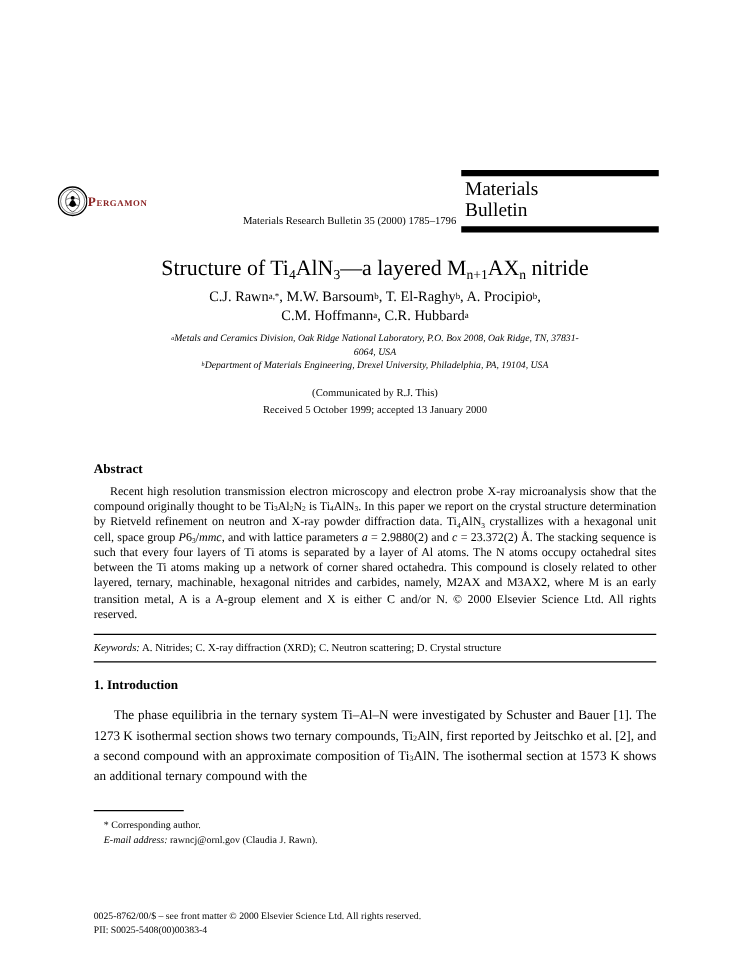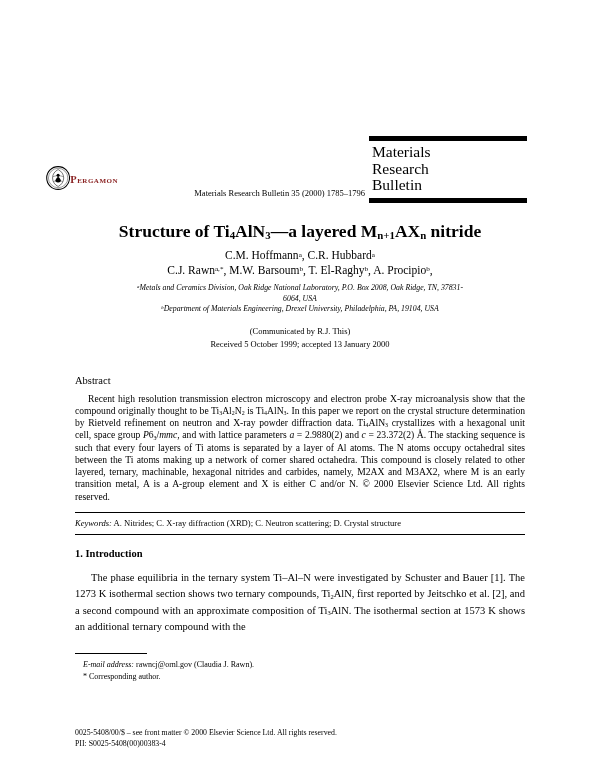--- a/index.html
+++ b/index.html
@@ -12,29 +12,29 @@
   sub { top:.2em; }
 
   .header-row { display:flex; align-items:flex-end; justify-content:space-between; margin:136px 73px 0 46px; }
   .pergamon { display:flex; flex-direction:row; align-items:center; width:72px; }
   .pergamon-label { font-size:10.5px; font-weight:bold; font-variant:small-caps; letter-spacing:.5px; color:#8b2323; margin-top:2px; }
   .journal-line { flex:1; text-align:right; font-size:8.5px; padding:0 4px 5px 4px; white-space:nowrap; }
   .masthead { width:158px; }
   .masthead .bar { height:5px; background:#000; }
   .masthead-text { padding:3px 3px 4px 3px; font-size:15.5px; font-weight:normal; line-height:1.08; }
 
-  .title { text-align:center; font-size:17.5px; font-weight:bold; margin-top:18px; }
+  .title { text-align:center; font-size:17.5px; font-weight:normal; margin-top:18px; }
   .authors { text-align:center; font-size:11.5px; line-height:1.3; margin-top:6px; }
   .affiliations { text-align:center; font-style:italic; font-size:7.8px; line-height:1.35; margin-top:5px; }
   .affil-a { max-width:330px; margin:0 auto; }
   .communicated { text-align:center; font-size:8.5px; margin-top:11px; }
   .received { text-align:center; font-size:8.5px; margin-top:3px; }
 
   .content { margin:0 75px; }
-  .abstract-heading { font-weight:normal; font-size:10.5px; margin-top:26px; }
+  .abstract-heading { font-weight:bold; font-size:10.5px; margin-top:38px; }
   .abstract-body { font-size:9.6px; line-height:1.28; text-align:justify; text-indent:13px; margin-top:7px; }
   .keywords { border-top:.7px solid #000; border-bottom:.7px solid #000; font-size:8.6px; padding:5px 0 6px 0; margin-top:9px; }
   .kw-label { font-style:italic; }
 
   .section-heading { font-weight:bold; font-size:10.5px; margin-top:13px; }
   .section-body { font-size:10.5px; line-height:1.55; text-align:justify; text-indent:16px; margin-top:11px; }
 
   .footnote { margin-top:18px; }
   .footnote-rule { width:72px; border-top:.8px solid #000; margin-bottom:5px; }
   .fn-line { font-size:8px; line-height:1.5; padding-left:8px; }
@@ -58,32 +58,31 @@
         <path d="M14.5 22 Q25 17 35.5 22" fill="none" stroke="#000" stroke-width="0.8"></path>
         <path d="M15.5 32 Q25 28 34.5 32" fill="none" stroke="#000" stroke-width="0.8"></path>
       </svg>
       <div class="pergamon-label">Pergamon</div>
     </div>
     <div class="journal-line">Materials Research Bulletin 35 (2000) 1785–1796</div>
     <div class="masthead">
       <div class="bar"></div>
       <div class="masthead-text">
         <div>Materials</div>
-        <div>Research</div>
         <div>Bulletin</div>
       </div>
       <div class="bar"></div>
     </div>
   </div>
 
   <h1 class="title">Structure of Ti<sub>4</sub>AlN<sub>3</sub>—a layered M<sub>n+1</sub>AX<sub>n</sub> nitride</h1>
 
   <div class="authors">
+    <div>C.J. Rawn<sup>a,*</sup>, M.W. Barsoum<sup>b</sup>, T. El-Raghy<sup>b</sup>, A. Procipio<sup>b</sup>,</div>
     <div>C.M. Hoffmann<sup>a</sup>, C.R. Hubbard<sup>a</sup></div>
-    <div>C.J. Rawn<sup>a,*</sup>, M.W. Barsoum<sup>b</sup>, T. El-Raghy<sup>b</sup>, A. Procipio<sup>b</sup>,</div>
   </div>
 
   <div class="affiliations">
     <div class="affil-a"><sup>a</sup>Metals and Ceramics Division, Oak Ridge National Laboratory, P.O. Box 2008, Oak Ridge, TN, 37831-6064, USA</div>
     <div><sup>b</sup>Department of Materials Engineering, Drexel University, Philadelphia, PA, 19104, USA</div>
   </div>
 
   <div class="communicated">(Communicated by R.J. This)</div>
   <div class="received">Received 5 October 1999; accepted 13 January 2000</div>
 
@@ -94,26 +93,26 @@
     <div class="keywords">
       <span class="kw-label">Keywords:</span>
       <span>A. Nitrides; C. X-ray diffraction (XRD); C. Neutron scattering; D. Crystal structure</span>
     </div>
 
     <div class="section-heading">1. Introduction</div>
     <p class="section-body">The phase equilibria in the ternary system Ti–Al–N were investigated by Schuster and Bauer [1]. The 1273 K isothermal section shows two ternary compounds, Ti<sub>2</sub>AlN, first reported by Jeitschko et al. [2], and a second compound with an approximate composition of Ti<sub>3</sub>AlN. The isothermal section at 1573 K shows an additional ternary compound with the</p>
 
     <div class="footnote">
       <div class="footnote-rule"></div>
+      <div class="fn-line">* Corresponding author.</div>
       <div class="fn-line">
         <span class="em">E-mail address:</span>
         <span>rawncj@ornl.gov (Claudia J. Rawn).</span>
       </div>
-      <div class="fn-line">* Corresponding author.</div>
     </div>
   </div>
 
   <div class="footer">
-    <div>0025-5408/00/$ – see front matter © 2000 Elsevier Science Ltd. All rights reserved.</div>
+    <div>0025-8762/00/$ – see front matter © 2000 Elsevier Science Ltd. All rights reserved.</div>
     <div>PII: S0025-5408(00)00383-4</div>
   </div>
 
 </div>
 
 </body></html>

